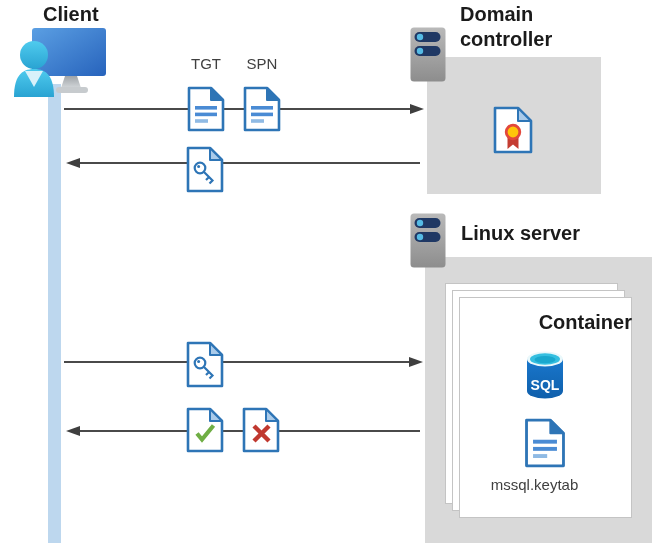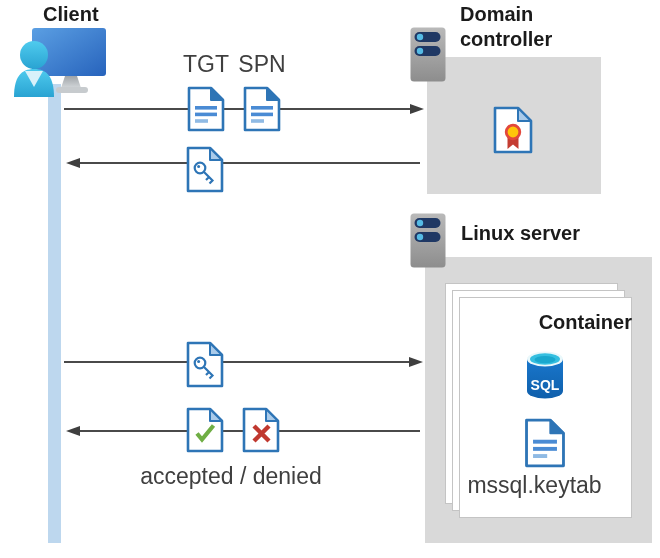--- a/index.html
+++ b/index.html
@@ -1,20 +1,20 @@
 <!DOCTYPE html>
 <html><head>
 <meta charset="utf-8">
 <style>
   html,body{margin:0;padding:0;background:#fff;}
   .canvas{position:relative;width:660px;height:558px;background:#ffffff;overflow:hidden;
           font-family:"Liberation Sans",sans-serif;}
   .abs{position:absolute;}
   .label-bold{font-weight:bold;font-size:20px;color:#1b1b1b;line-height:25px;}
-  .label-reg{font-weight:normal;font-size:23px;color:#3f3f3f;line-height:24px;}
+  .label-reg{font-weight:normal;font-size:15px;color:#3f3f3f;line-height:24px;}
   .center{text-align:center;}
   .graybox{background:#d9d9d9;}
   .lifeline{background:#bdd7ee;}
   .aline{height:2px;background:#4a4a4a;}
   .ahead-r{width:0;height:0;border-top:5px solid transparent;border-bottom:5px solid transparent;
            border-left:14px solid #3f3f3f;}
   .ahead-l{width:0;height:0;border-top:5px solid transparent;border-bottom:5px solid transparent;
            border-right:14px solid #3f3f3f;}
   .card{position:absolute;width:173px;height:221px;background:#ffffff;border:1px solid #c4c4c4;box-sizing:border-box;}
   svg{display:block;}
@@ -196,17 +196,16 @@
   <div class="abs label-bold" style="left:460px;top:2px;width:125px;">Domain controller</div>
 
   <div class="abs label-bold" style="left:461px;top:221px;text-align:right;">Linux server</div>
 
   <div class="abs label-bold center" style="left:459px;top:310px;width:173px;text-align:right;">Container</div>
 
   <div class="abs label-reg center" style="left:166px;top:52px;width:80px;">TGT</div>
 
   <div class="abs label-reg center" style="left:222px;top:52px;width:80px;">SPN</div>
 
-  <div class="abs label-reg center" style="left:120px;top:464px;width:222px;">accepted / denied</div>
 
   <div class="abs label-reg center" style="left:459px;top:473px;width:151px;">mssql.keytab</div>
 
 </div>
 
 </body></html>

